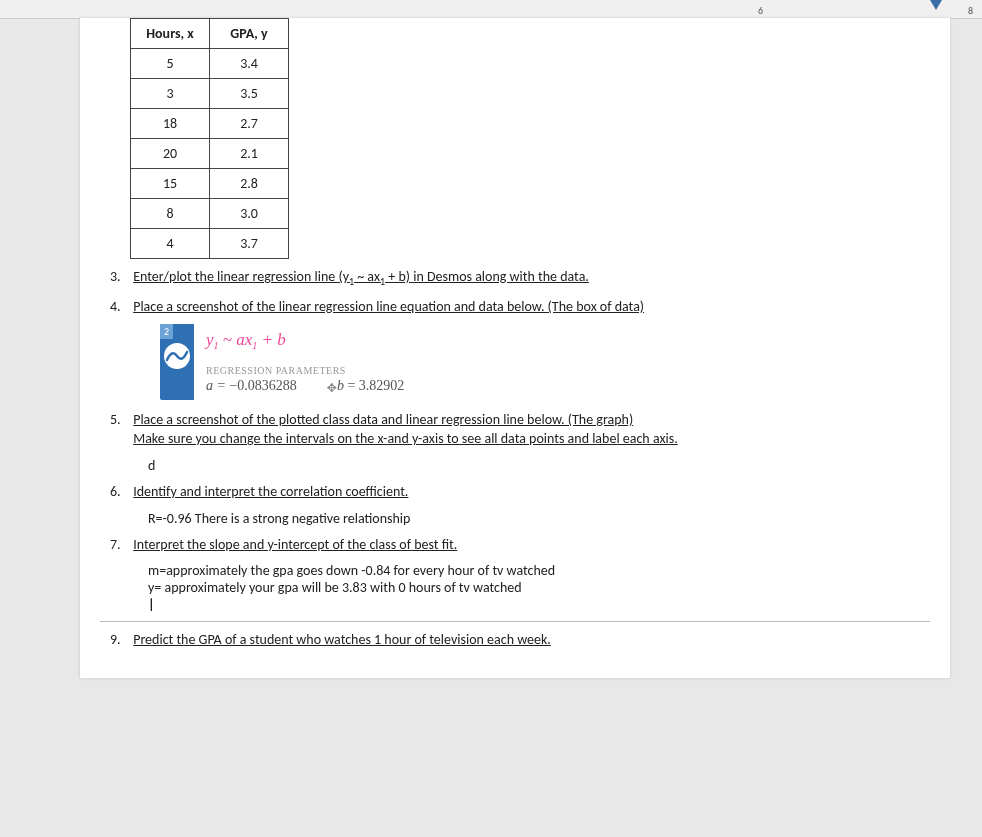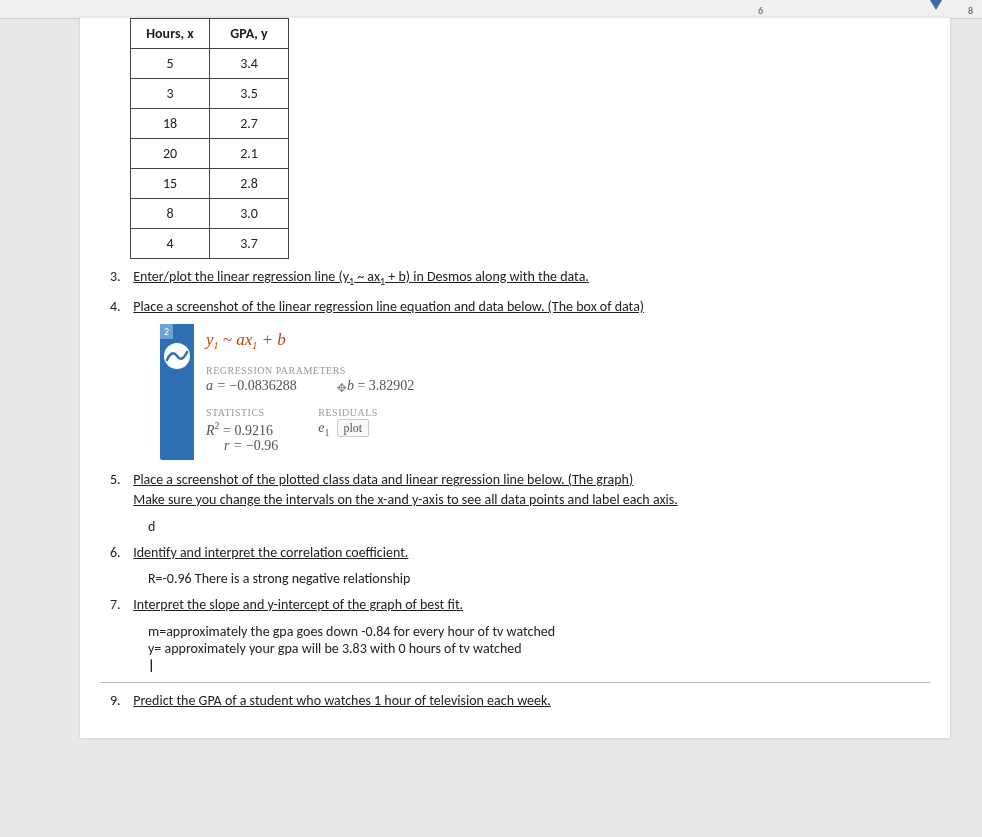--- a/index.html
+++ b/index.html
@@ -119,32 +119,32 @@
   }
   .desmos-right {
     padding: 6px 12px;
     font-family: "Times New Roman", serif;
     font-size: 14px;
     color: #555;
   }
   .eq {
     font-style: italic;
     font-size: 17px;
-    color: #c2410c;
+    color: #ec4899;
     margin-bottom: 6px;
   }
   .hdr {
     font-size: 10px;
     color: #999;
     letter-spacing: 0.5px;
     margin: 13px 0 2px 0;
   }
   .row2 {
     display: flex;
-    gap: 40px;
+    gap: 30px;
   }
   .plot-btn {
     border: 1px solid #ccc;
     background: #f7f7f7;
     padding: 1px 6px;
     font-size: 12px;
     border-radius: 2px;
     color: #555;
   }
   .move-icon {
@@ -234,55 +234,41 @@
     </div>
     <div class="desmos-right">
       <div class="eq">
         <span>y</span><span class="subx">1</span><span> ~ </span><span>ax</span><span class="subx">1</span><span> + b</span>
       </div>
       <div class="hdr">REGRESSION PARAMETERS</div>
       <div class="row2">
         <div><i>a = </i><span>−0.0836288</span></div>
         <div><span class="move-icon">✥</span><i>b</i> <span>= </span><span>3.82902</span></div>
       </div>
-      <div class="row2">
-        <div>
-          <div class="hdr">STATISTICS</div>
-          <div><i>R</i><span class="sup">2</span><span> = 0.9216</span></div>
-          <div style="margin-left:18px"><i>r = </i><span>−0.96</span></div>
-        </div>
-        <div>
-          <div class="hdr">RESIDUALS</div>
-          <div>
-            <i>e</i><span class="subx">1</span>
-            &nbsp;<span class="plot-btn">plot</span>
-          </div>
-        </div>
-      </div>
     </div>
   </div>
 
   <div class="q">
     <span class="qnum">5.</span>
     <span class="qtext">
       <span>Place a screenshot of the plotted class data and linear regression line below. (The graph)</span><br>
       <span>Make sure you change the intervals on the x-and y-axis to see all data points and label each axis.</span>
     </span>
   </div>
   <div class="sub">d</div>
 
   <div class="q">
     <span class="qnum">6.</span>
     <span class="qtext">Identify and interpret the correlation coefficient.</span>
   </div>
   <div class="sub">R=-0.96 There is a strong negative relationship</div>
 
   <div class="q">
     <span class="qnum">7.</span>
-    <span class="qtext">Interpret the slope and y-intercept of the graph of best fit.</span>
+    <span class="qtext">Interpret the slope and y-intercept of the class of best fit.</span>
   </div>
   <div class="sub">m=approximately the gpa goes down -0.84 for every hour of tv watched</div>
   <div class="sub">y= approximately your gpa will be 3.83 with 0 hours of tv watched</div>
 
   <div class="sub cursor">|</div>
 
   <div class="hr"></div>
 
   <div class="q">
     <span class="qnum">9.</span>

